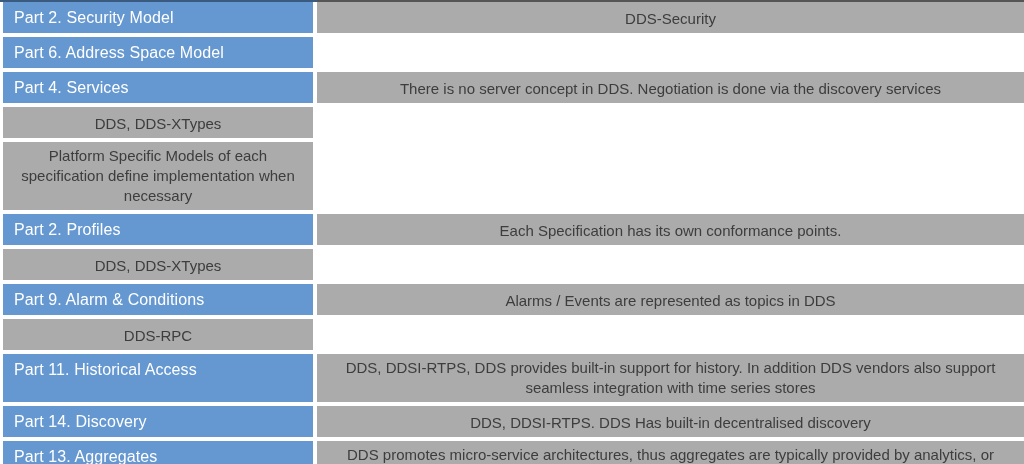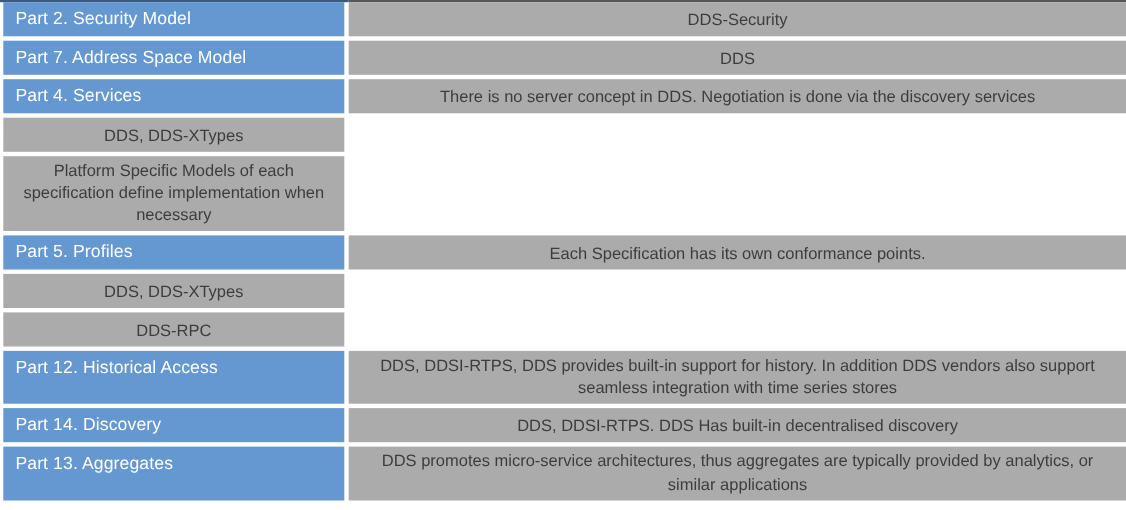--- a/index.html
+++ b/index.html
@@ -80,24 +80,21 @@
     <div class="cell part">
       <span>Part 2. Security Model</span>
     </div>
     <div class="cell desc">
       <span>DDS-Security</span>
     </div>
   </div>
 
   <div class="row">
     <div class="cell part">
-      <span>Part 7. Address Space Model</span>
-    </div>
-    <div class="cell desc">
-      <span>DDS</span>
+      <span>Part 6. Address Space Model</span>
     </div>
   </div>
 
   <div class="row">
     <div class="cell part">
       <span>Part 4. Services</span>
     </div>
     <div class="cell desc">
       <span>There is no server concept in DDS. Negotiation is done via the discovery services</span>
     </div>
@@ -110,43 +107,51 @@
   </div>
 
   <div class="row">
     <div class="cell desc">
       <span>Platform Specific Models of each specification define implementation when necessary</span>
     </div>
   </div>
 
   <div class="row">
     <div class="cell part">
-      <span>Part 5. Profiles</span>
+      <span>Part 2. Profiles</span>
     </div>
     <div class="cell desc">
       <span>Each Specification has its own conformance points.</span>
     </div>
   </div>
 
   <div class="row">
     <div class="cell desc">
       <span>DDS, DDS-XTypes</span>
     </div>
   </div>
 
+  <div class="row">
+    <div class="cell part">
+      <span>Part 9. Alarm &amp; Conditions</span>
+    </div>
+    <div class="cell desc">
+      <span>Alarms / Events are represented as topics in DDS</span>
+    </div>
+  </div>
 
   <div class="row">
     <div class="cell desc">
       <span>DDS-RPC</span>
     </div>
   </div>
 
   <div class="row">
     <div class="cell part">
-      <span>Part 12. Historical Access</span>
+      <span>Part 11. Historical Access</span>
     </div>
     <div class="cell desc">
       <span>DDS, DDSI-RTPS, DDS provides built-in support for history. In addition DDS vendors also support seamless integration with time series stores</span>
     </div>
   </div>
 
   <div class="row">
     <div class="cell part">
       <span>Part 14. Discovery</span>
     </div>

